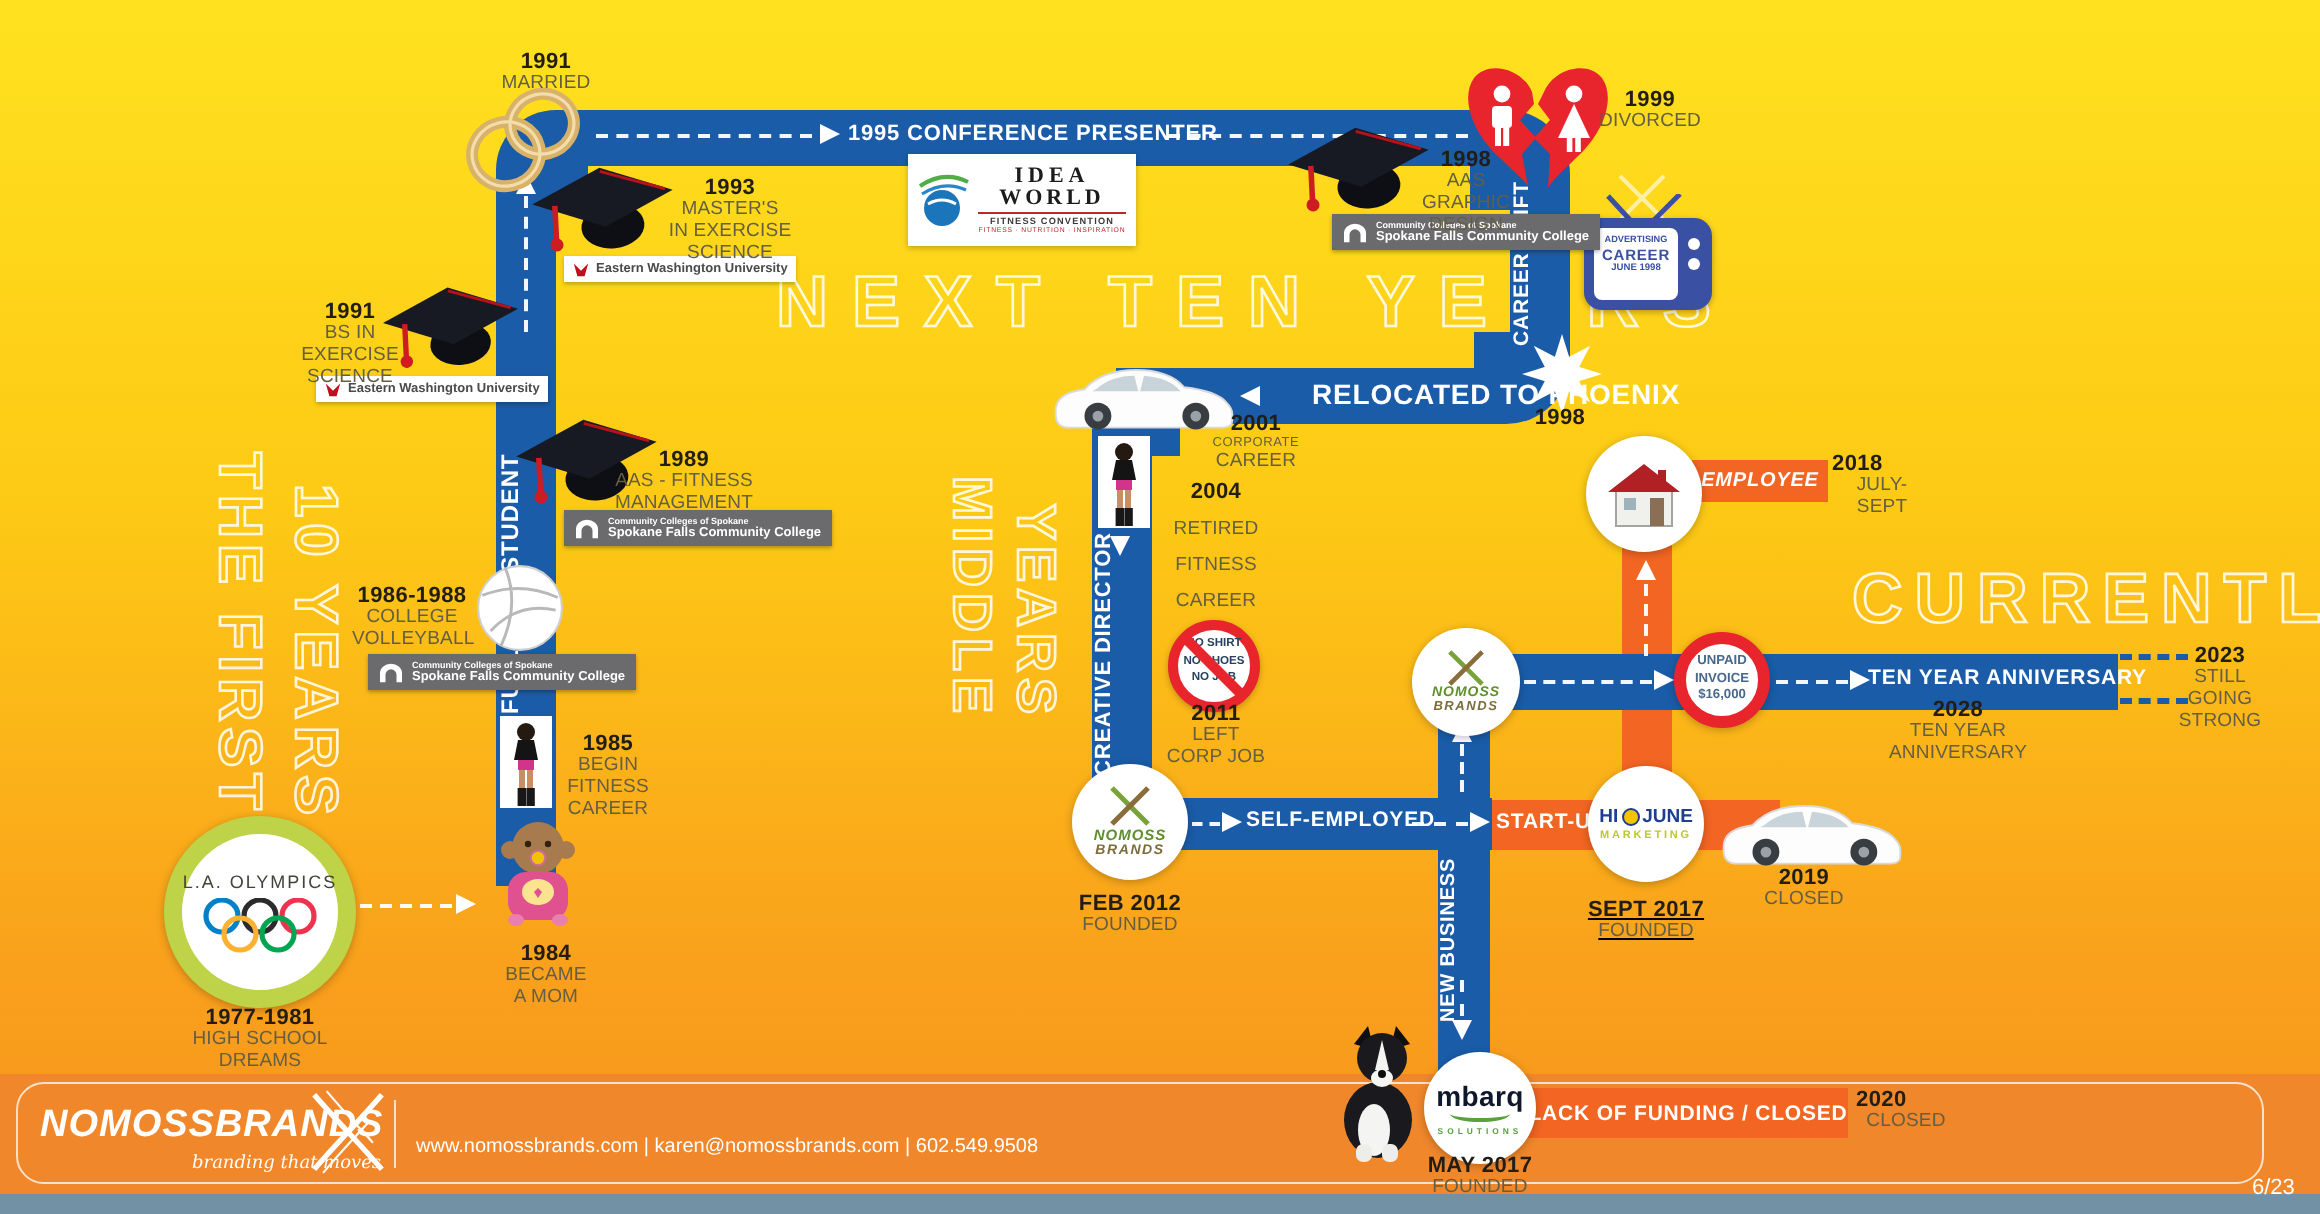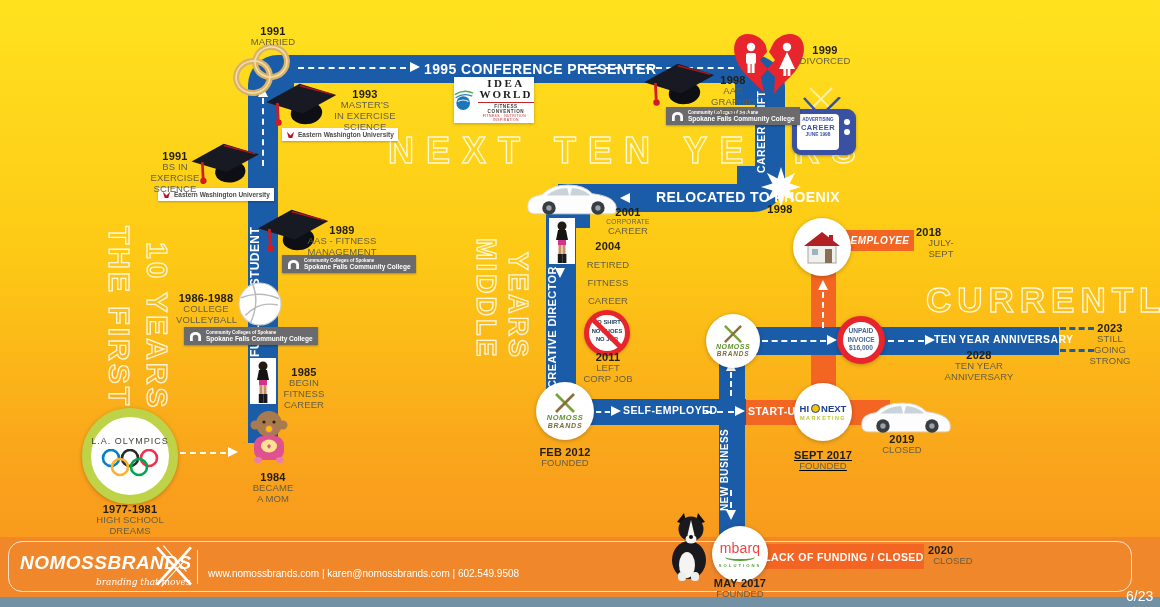--- a/index.html
+++ b/index.html
@@ -10,21 +10,21 @@
   
   .wm{color:transparent;-webkit-text-stroke:1.3px rgba(255,255,255,.85);font-weight:700;white-space:nowrap;z-index:1;}
   .wmv{writing-mode:vertical-rl;}
   
   .pb{background:#1a5ca8;z-index:3;}
   .po{background:#f26522;z-index:2;}
   .rtl{border-top-left-radius:30px;}
   .rtr{border-top-right-radius:32px;}
   .rbr{border-bottom-right-radius:32px;}
   
-  .ptxt{color:#fff;font-weight:700;font-size:14px;letter-spacing:.4px;white-space:nowrap;z-index:4;}
+  .ptxt{color:#fff;font-weight:700;font-size:11px;letter-spacing:.4px;white-space:nowrap;z-index:4;}
   .vtxt{writing-mode:vertical-rl;transform:rotate(180deg);text-align:center;z-index:4;}
   
   .dashH{border-top:2px dashed rgba(255,255,255,.95);height:0;z-index:4;}
   .dashV{border-left:2px dashed rgba(255,255,255,.95);width:0;z-index:4;}
   .dashB{border-top:3px dashed #1a5ca8;height:0;z-index:2;}
   .arR{width:0;height:0;border-top:5px solid transparent;border-bottom:5px solid transparent;border-left:10px solid #fff;z-index:4;}
   .arL{width:0;height:0;border-top:5px solid transparent;border-bottom:5px solid transparent;border-right:10px solid #fff;z-index:4;}
   .arU{width:0;height:0;border-left:5px solid transparent;border-right:5px solid transparent;border-bottom:10px solid #fff;z-index:4;}
   .arD{width:0;height:0;border-left:5px solid transparent;border-right:5px solid transparent;border-top:10px solid #fff;z-index:4;}
   
@@ -52,21 +52,21 @@
   .strip{position:absolute;left:0;top:597px;width:1160px;height:10px;background:#7291a4;z-index:0;}
   .ftbrand{position:absolute;left:20px;top:552px;z-index:6;color:#fff;font-weight:700;font-size:19px;
            letter-spacing:.5px;font-style:italic;white-space:nowrap;}
   .ftbrand b{font-weight:700;}
   .fttag{position:absolute;left:96px;top:577px;z-index:6;color:#fff;font-family:"DejaVu Serif",serif;
          font-style:italic;font-size:9px;white-space:nowrap;}
   .ftdiv{position:absolute;left:197px;top:550px;width:1px;height:34px;background:rgba(255,255,255,.75);z-index:6;}
   .fttitle{position:absolute;left:208px;top:548px;width:265px;text-align:center;color:#fff;font-size:14.5px;
            letter-spacing:1px;z-index:6;white-space:nowrap;}
   .ftcontact{position:absolute;left:208px;top:568px;width:265px;text-align:center;color:#fff;font-size:10px;z-index:6;white-space:nowrap;}
-  .pagenum{position:absolute;left:1126px;top:588px;color:#fff;font-size:14px;z-index:6;}
+  .pagenum{position:absolute;left:1126px;top:588px;color:#fff;font-size:11px;z-index:6;}
 </style>
 </head>
 <body>
 
 <div class="stage">
 
   <svg width="0" height="0" style="position:absolute">
     <defs>
       <g id="icon-cap">
         <ellipse cx="44" cy="36" rx="17" ry="12" fill="#0d0f14"></ellipse>
@@ -336,32 +336,32 @@
       <rect x="27" y="6" width="4" height="8" fill="#b02025"></rect>
       <rect x="10" y="20" width="6" height="6" fill="#9fb3bd"></rect>
       <rect x="23" y="20" width="7" height="14" fill="#8a6f54"></rect>
     </svg>
   </div>
 
   <div class="circ" style="left:794px;top:383px;width:58px;height:58px;">
     <div style="display:flex;align-items:center;gap:1.5px;">
       <span style="font-size:9.5px;font-weight:800;color:#1d3e91;">HI</span>
       <span style="width:7px;height:7px;border-radius:50%;background:#f5c400;border:1.8px solid #1d3e91;display:inline-block;"></span>
-      <span style="font-size:9.5px;font-weight:800;color:#1d3e91;">NEXT</span>
+      <span style="font-size:9.5px;font-weight:800;color:#1d3e91;">JUNE</span>
     </div>
     <div style="font-size:5.5px;font-weight:700;color:#bcc92d;letter-spacing:1.4px;margin-top:1px;">MARKETING</div>
   </div>
 
   <div class="circ" style="left:712px;top:526px;width:56px;height:56px;">
-    <div style="font-size:14px;font-weight:400;color:#ef4444;letter-spacing:.2px;">mbarq</div>
+    <div style="font-size:14px;font-weight:700;color:#0f172a;letter-spacing:.2px;">mbarq</div>
     <div style="width:30px;height:6px;border-bottom:2.5px solid #58a23b;border-radius:50%;margin-top:-3px;"></div>
     <div style="font-size:4.2px;font-weight:700;color:#58a23b;letter-spacing:2px;margin-top:1.5px;">SOLUTIONS</div>
   </div>
 
-  <div class="abs" style="left:454px;top:77px;width:80px;height:46px;background:#fff;z-index:5;box-shadow:0 1px 3px rgba(0,0,0,.25);display:flex;align-items:center;justify-content:center;gap:4px;">
+  <div class="abs" style="left:454px;top:77px;width:114px;height:46px;background:#fff;z-index:5;box-shadow:0 1px 3px rgba(0,0,0,.25);display:flex;align-items:center;justify-content:center;gap:4px;">
     <svg width="26" height="30" viewBox="0 0 26 30">
       <path d="M1,8 Q13,0 25,6" stroke="#4fae45" stroke-width="2" fill="none"></path>
       <path d="M2,12 Q13,5 24,10" stroke="#2b86c5" stroke-width="1.6" fill="none"></path>
       <circle cx="12" cy="19" r="9" fill="#1b75bb"></circle>
       <path d="M5,17 Q12,13 19,17" stroke="#fff" stroke-width="1.4" fill="none"></path>
     </svg>
     <div style="text-align:center;">
       <div style="font-family:'Liberation Serif',serif;font-weight:700;font-size:11px;letter-spacing:2.5px;color:#1c1c1c;line-height:1;">IDEA</div>
       <div style="font-family:'Liberation Serif',serif;font-weight:700;font-size:11px;letter-spacing:2px;color:#1c1c1c;line-height:1.05;">WORLD</div>
       <div style="font-size:4.6px;font-weight:700;color:#3a3a3a;letter-spacing:.6px;border-top:1.5px solid #c0272d;margin-top:1px;padding-top:1px;">FITNESS CONVENTION</div>

